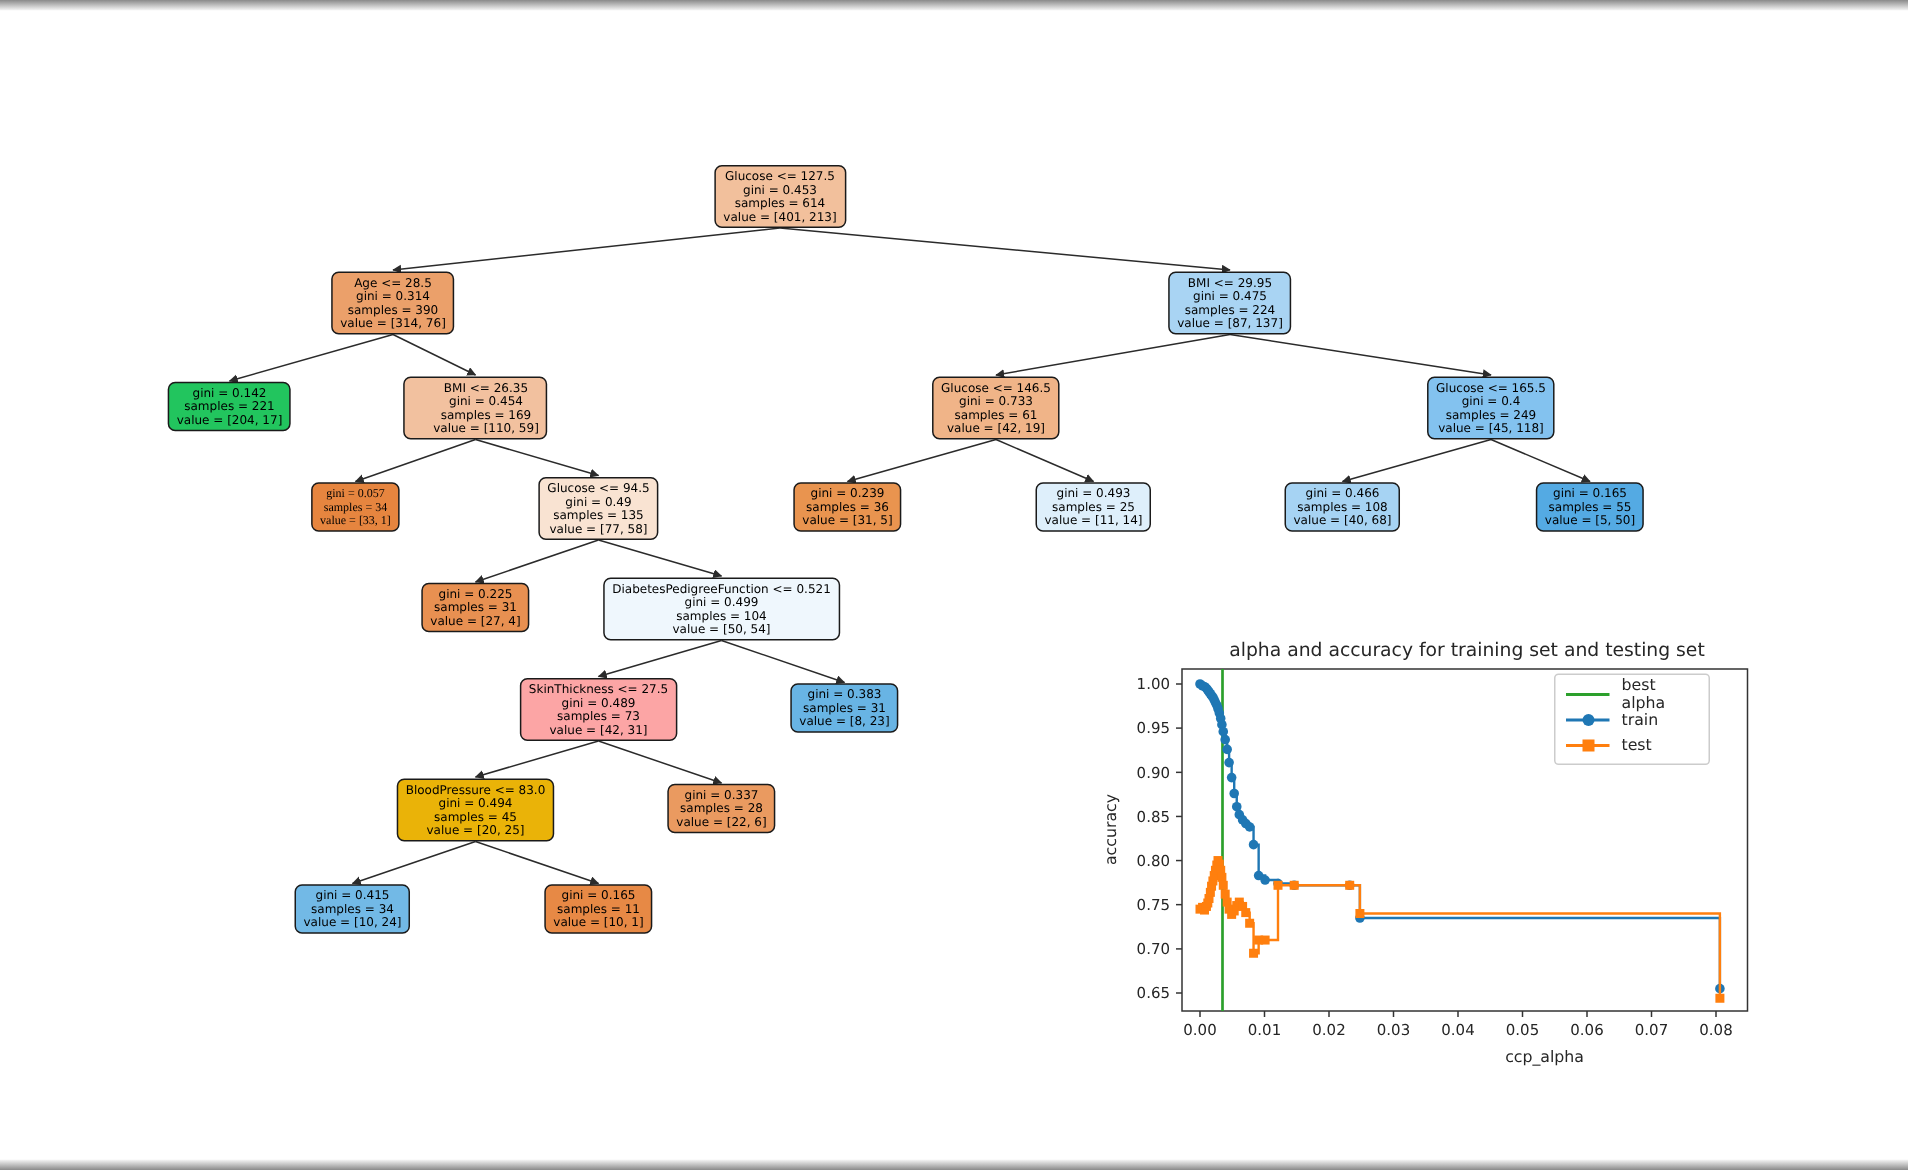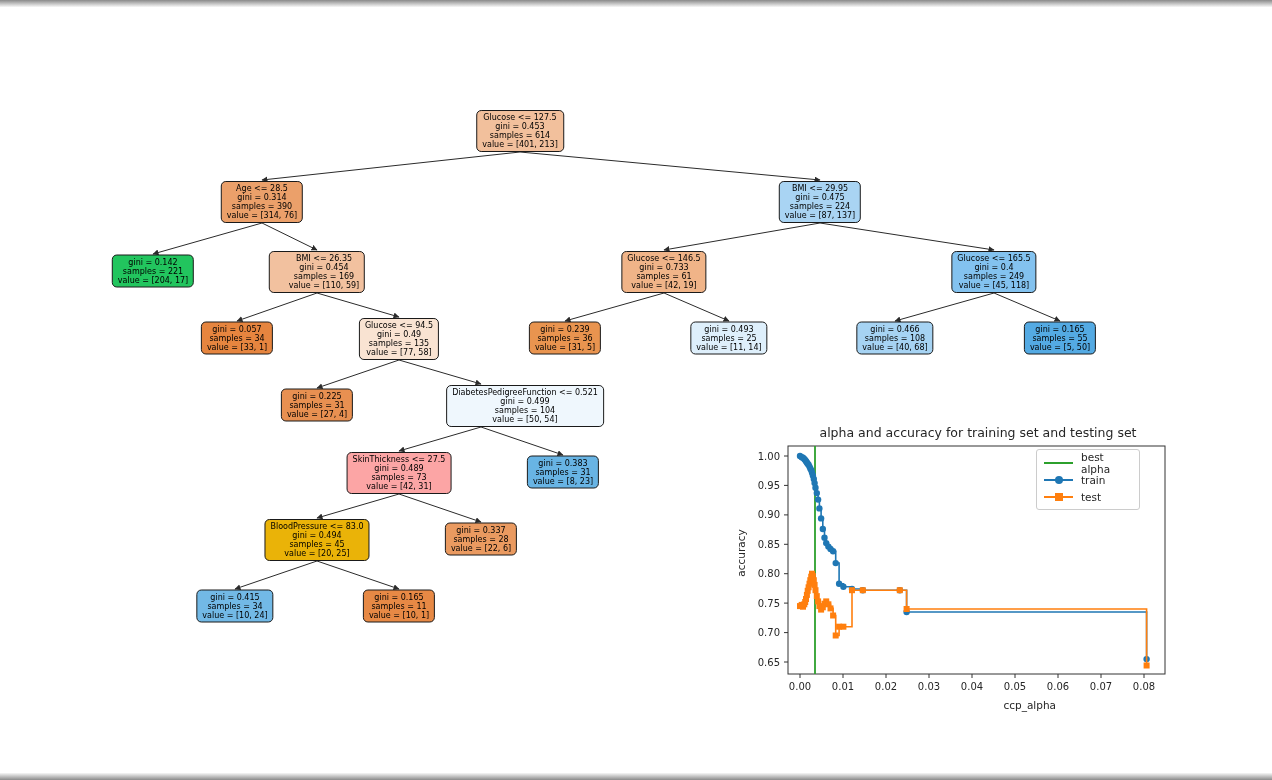--- a/index.html
+++ b/index.html
@@ -88,37 +88,37 @@
     <div>gini = 0.142</div>
     <div>samples = 221</div>
     <div>value = [204, 17]</div>
   </div>
   <div class="node" style="left: 317px; top: 272px; background: rgb(242, 193, 159); padding-left: 19px;">
     <div>BMI &lt;= 26.35</div>
     <div>gini = 0.454</div>
     <div>samples = 169</div>
     <div>value = [110, 59]</div>
   </div>
-  <div class="node" style="left: 237px; top: 338px; background: rgb(230, 133, 63);">
+  <div class="node" style="left: 237px; top: 338px; background: rgb(230, 133, 63); font-family: Liberation Serif, serif;">
     <div>gini = 0.057</div>
     <div>samples = 34</div>
     <div>value = [33, 1]</div>
   </div>
   <div class="node" style="left: 399px; top: 339px; background: rgb(249, 227, 210);">
     <div>Glucose &lt;= 94.5</div>
     <div>gini = 0.49</div>
     <div>samples = 135</div>
     <div>value = [77, 58]</div>
   </div>
   <div class="node" style="left: 317px; top: 405px; background: rgb(232, 144, 81);">
     <div>gini = 0.225</div>
     <div>samples = 31</div>
     <div>value = [27, 4]</div>
   </div>
-  <div class="node" style="left: 481px; top: 406px; background: rgb(239, 247, 253); margin-left: 44px;">
+  <div class="node" style="left: 481px; top: 406px; background: rgb(239, 247, 253);">
     <div>DiabetesPedigreeFunction &lt;= 0.521</div>
     <div>gini = 0.499</div>
     <div>samples = 104</div>
     <div>value = [50, 54]</div>
   </div>
   <div class="node" style="left: 399px; top: 473px; background: #fca5a5;">
     <div>SkinThickness &lt;= 27.5</div>
     <div>gini = 0.489</div>
     <div>samples = 73</div>
     <div>value = [42, 31]</div>

